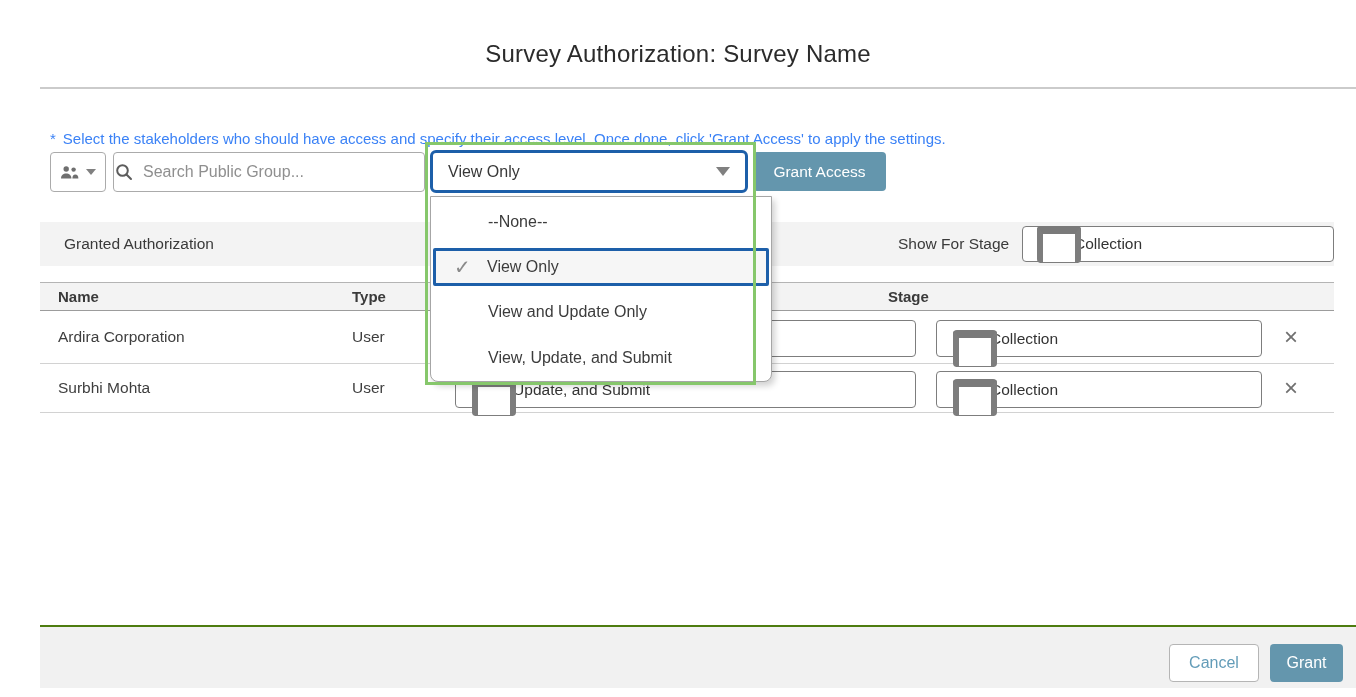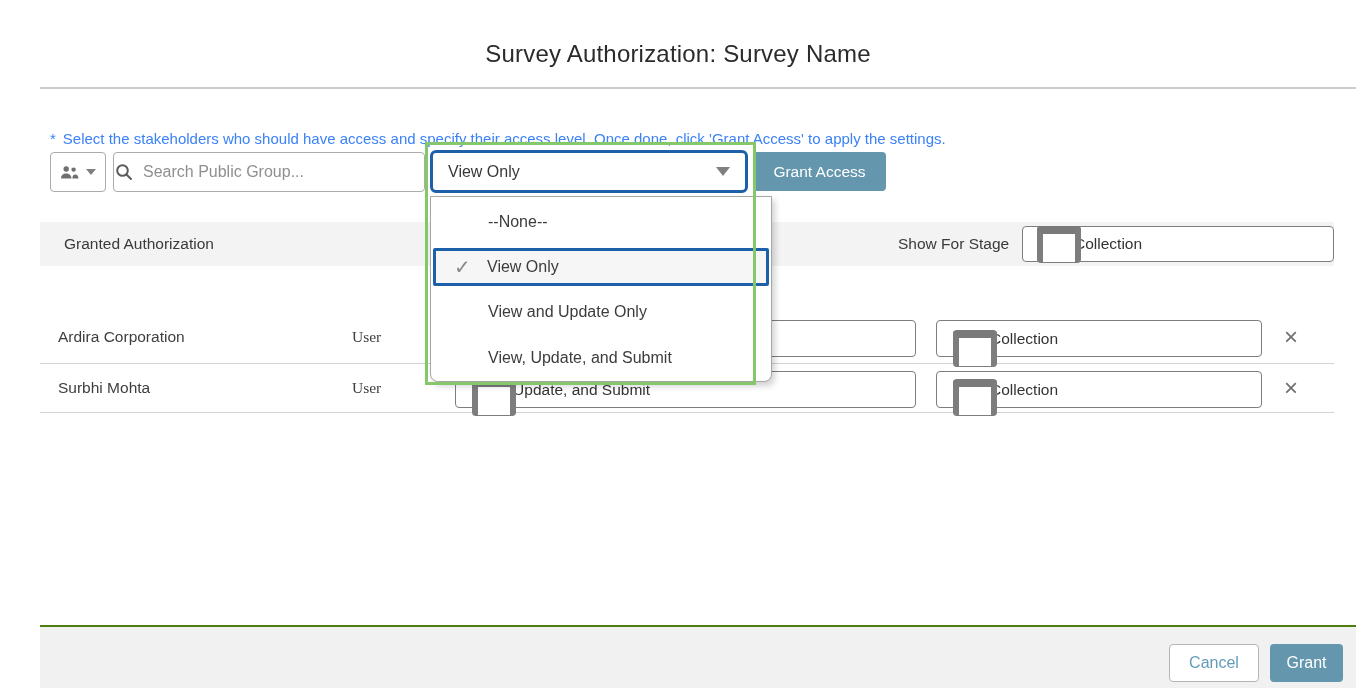--- a/index.html
+++ b/index.html
@@ -52,21 +52,21 @@
   
   .table-header { position:absolute; left:40px; top:282px; width:1294px; height:29px;
                   background:#f3f3f3; border-top:1px solid #b4b4b4; border-bottom:1px solid #9c9c9c; }
   .th { position:absolute; top:0; line-height:27px; font-size:15px; font-weight:bold; color:#3a3a3a; }
   .th-name { left:18px; } .th-type { left:312px; } .th-stage { left:848px; }
 
   .trow { position:absolute; left:40px; width:1294px; border-bottom:1px solid #d2d2d2; }
   .row-1 { top:311px; height:53px; }
   .row-2 { top:364px; height:49px; }
   .cell-name { position:absolute; left:18px; top:0; font-size:15.5px; color:#3e3e3e; }
-  .cell-type { position:absolute; left:312px; top:0; font-size:15.5px; color:#3e3e3e;font-family:Liberation Serif, serif; }
+  .cell-type { position:absolute; left:312px; top:0; font-size:15.5px; color:#3e3e3e; }
   .row-1 .cell-name, .row-1 .cell-type { line-height:51px; }
   .row-2 .cell-name, .row-2 .cell-type { line-height:47px; }
 
   .dd { position:absolute; height:37px; background:#fff; border:1px solid #7d7d7d; border-radius:4px;
         display:flex; align-items:center; padding:0 16px; cursor:pointer; }
   .dd .value { font-size:15.5px; color:#333; }
   .dd-access { left:415px; width:461px; }
   .dd-stage  { left:896px; width:326px; }
   .row-1 .dd { top:9px; }
   .row-2 .dd { top:7px; }
@@ -144,20 +144,25 @@
 
   <div class="granted-bar">
     <span class="granted-title">Granted Authorization</span>
     <span class="stage-filter-label">Show For Stage</span>
     <div class="stage-filter">
       <span class="value">Data Collection</span>
       <span class="caret dd"></span>
     </div>
   </div>
 
+  <div class="table-header">
+    <span class="th th-name">Name</span>
+    <span class="th th-type">Type</span>
+    <span class="th th-stage">Stage</span>
+  </div>
 
   <div class="trow row-1">
     <span class="cell-name">Ardira Corporation</span>
     <span class="cell-type">User</span>
     <div class="dd dd-access">
       <span class="value"></span>
       <span class="caret dd"></span>
     </div>
     <div class="dd dd-stage">
       <span class="value">Data Collection</span>

